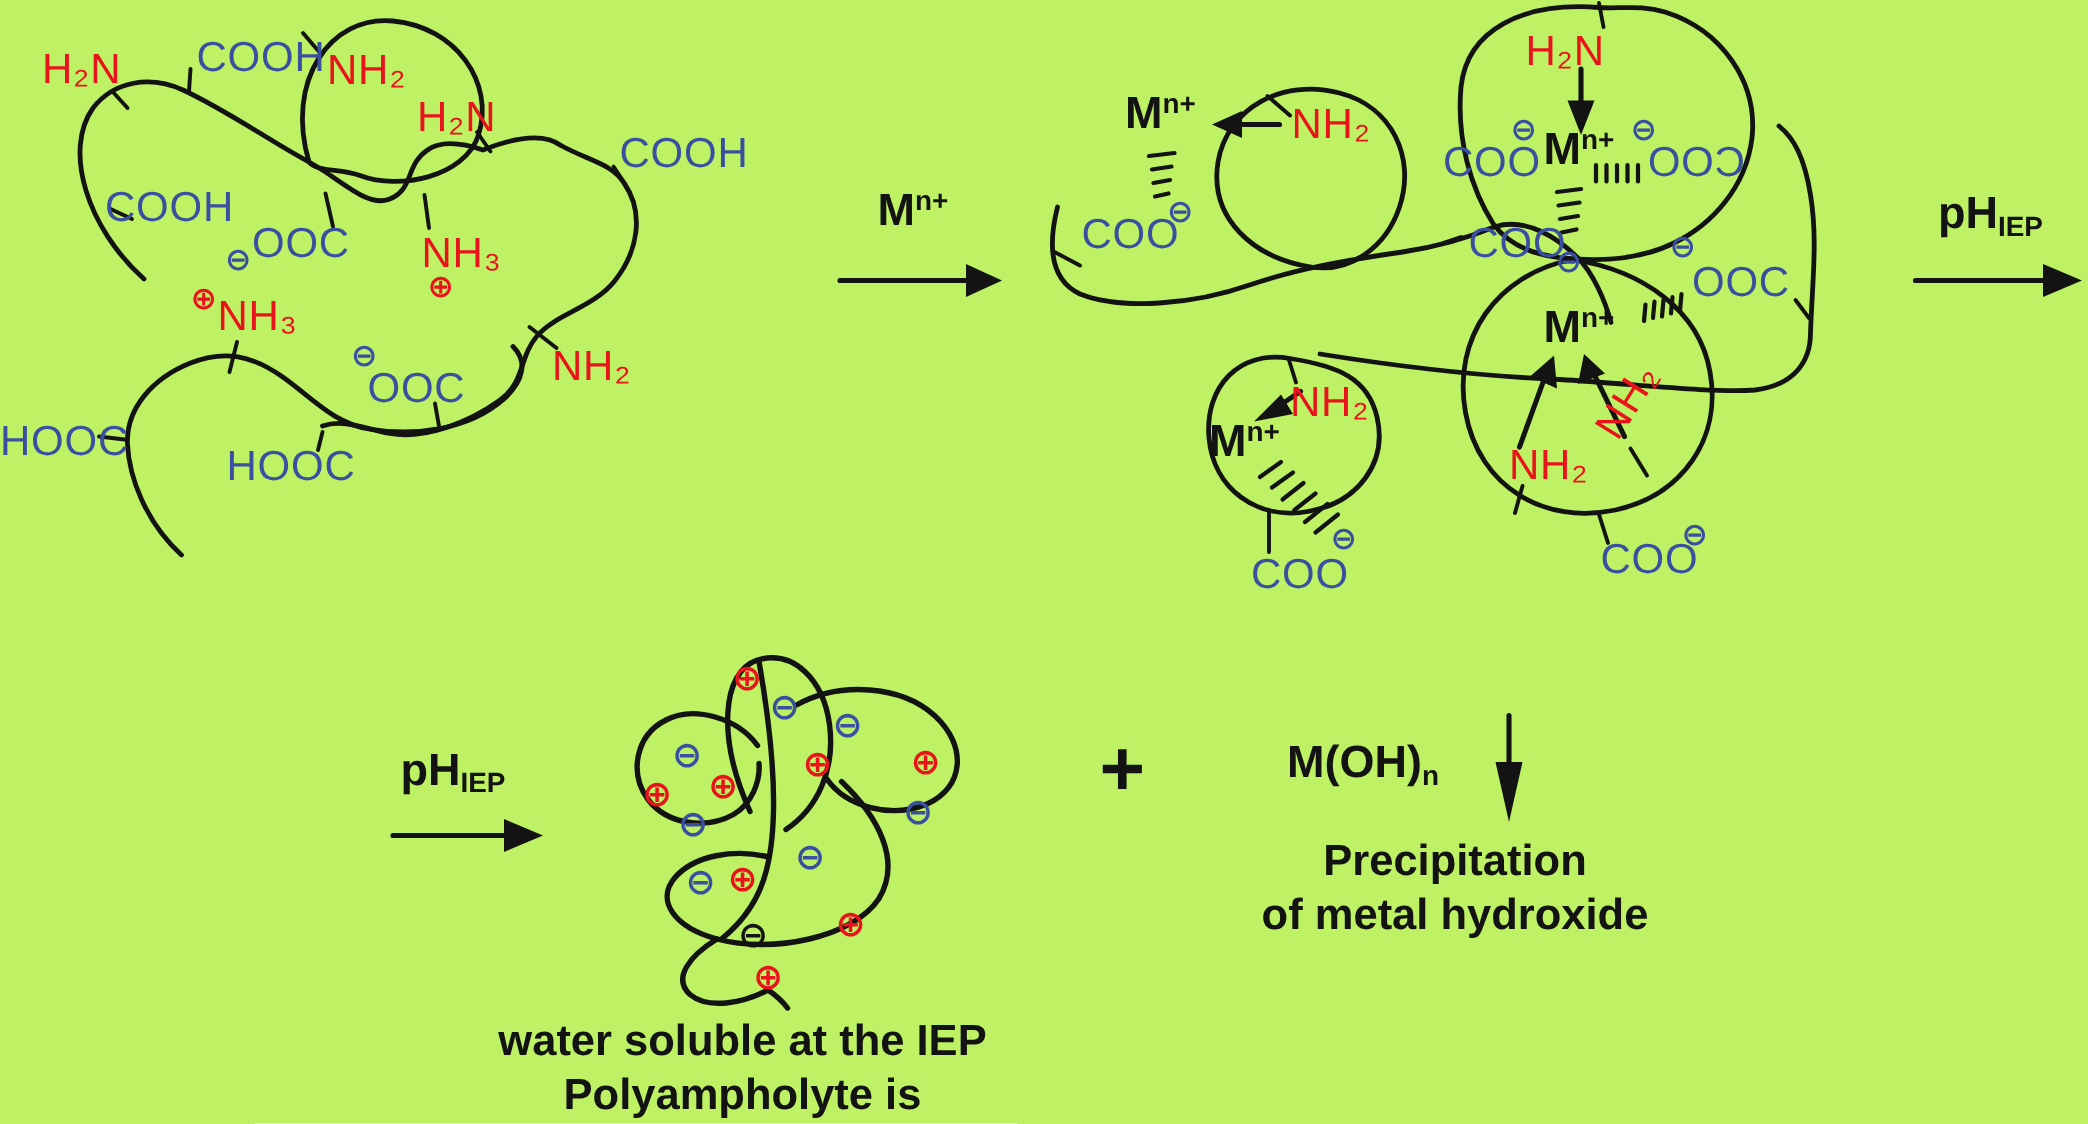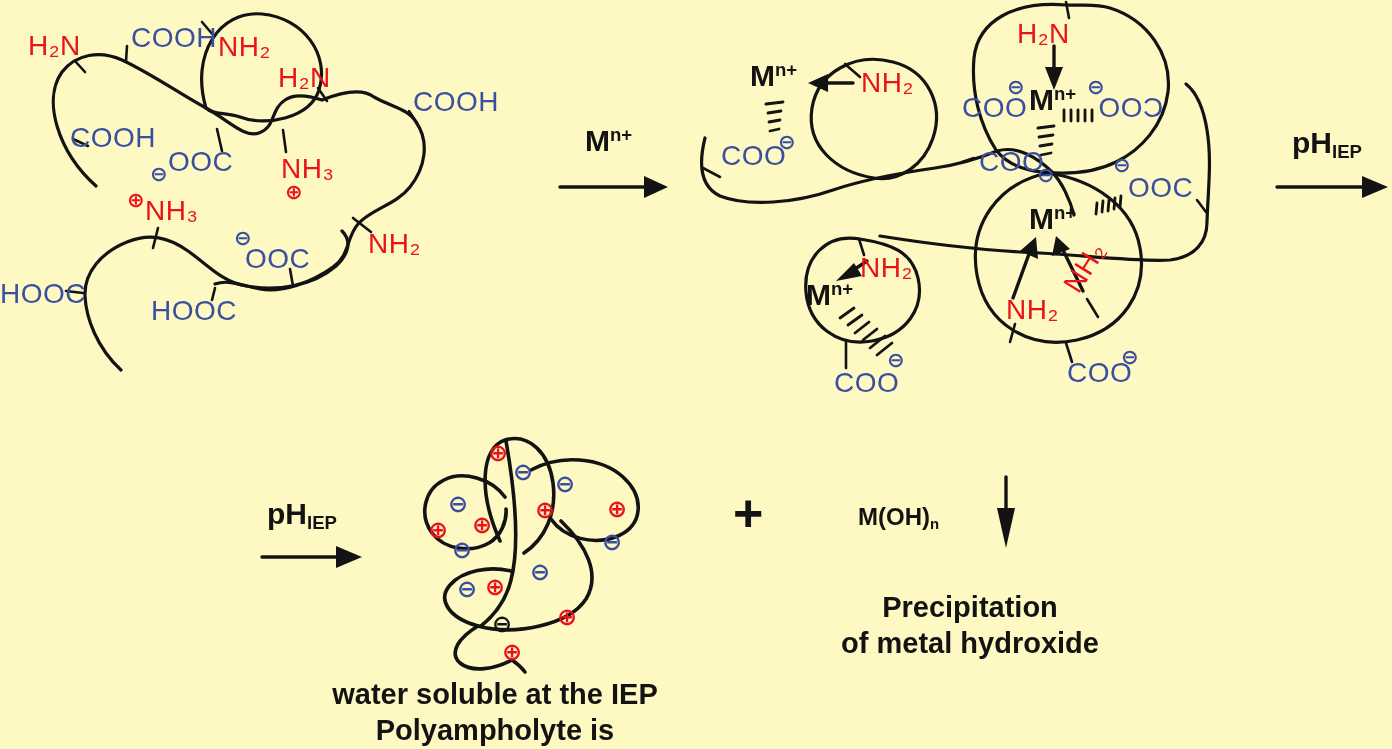--- a/index.html
+++ b/index.html
@@ -1,17 +1,17 @@
 <!DOCTYPE html>
 <html style="--c-red: #e8131b; --c-blue: #3b4fa0; --c-black: #131313;"><head>
 <meta charset="utf-8">
 <style>
   html,body{margin:0;padding:0;background:#ffffff;}
   #canvas{
-    position:relative;width:1392px;height:749px;background:#fef9c3;overflow:hidden;
+    position:relative;width:1392px;height:749px;background:#bef264;overflow:hidden;
     font-family:"Liberation Sans","DejaVu Sans",sans-serif;
   }
   #art{position:absolute;left:0;top:0;}
   .chem{position:absolute;font-size:28px;letter-spacing:0.5px;white-space:nowrap;line-height:1;}
   .red{color:var(--c-red);}
   .blue{color:var(--c-blue);}
   .blk{color:var(--c-black);}
   .chg{position:absolute;font-size:21px;font-weight:bold;line-height:1;white-space:nowrap;}
   .chgbig{position:absolute;font-size:24px;font-weight:bold;line-height:1;white-space:nowrap;}
   .mion{position:absolute;font-size:30px;font-weight:bold;color:var(--c-black);line-height:1;white-space:nowrap;}
@@ -206,23 +206,23 @@
   <span class="chgbig blue" style="left:452px;top:538px">⊖</span>
   <span class="chgbig blue" style="left:602px;top:530px">⊖</span>
   <span class="chgbig blue" style="left:530px;top:560px">⊖</span>
   <span class="chgbig blue" style="left:457px;top:577px">⊖</span>
   <span class="chgbig red" style="left:485px;top:575px">⊕</span>
   <span class="chgbig red" style="left:557px;top:605px">⊕</span>
   <span class="chgbig blk" style="left:492px;top:612px">⊖</span>
   <span class="chgbig red" style="left:502px;top:640px">⊕</span>
 
   <span class="plusbig" style="left:733px;top:487px">+</span>
-  <span class="bigtxt" style="left:858px;top:502px;font-size:24px"><span>M(OH)</span><span class="subsc">n</span></span>
-
-  <div class="bigtxt ctr" style="left:770px;top:589px;width:400px">
+  <span class="bigtxt" style="left:858px;top:490px;font-size:30px"><span>M(OH)</span><span class="subsc">n</span></span>
+
+  <div class="bigtxt ctr" style="left:770px;top:556px;width:400px">
     <div>Precipitation</div>
     <div>of metal hydroxide</div>
   </div>
 
   <div class="bigtxt ctr" style="left:290px;top:676px;width:410px">
     <div>water soluble at the IEP</div>
     <div>Polyampholyte is</div>
   </div>
 
 </div>

